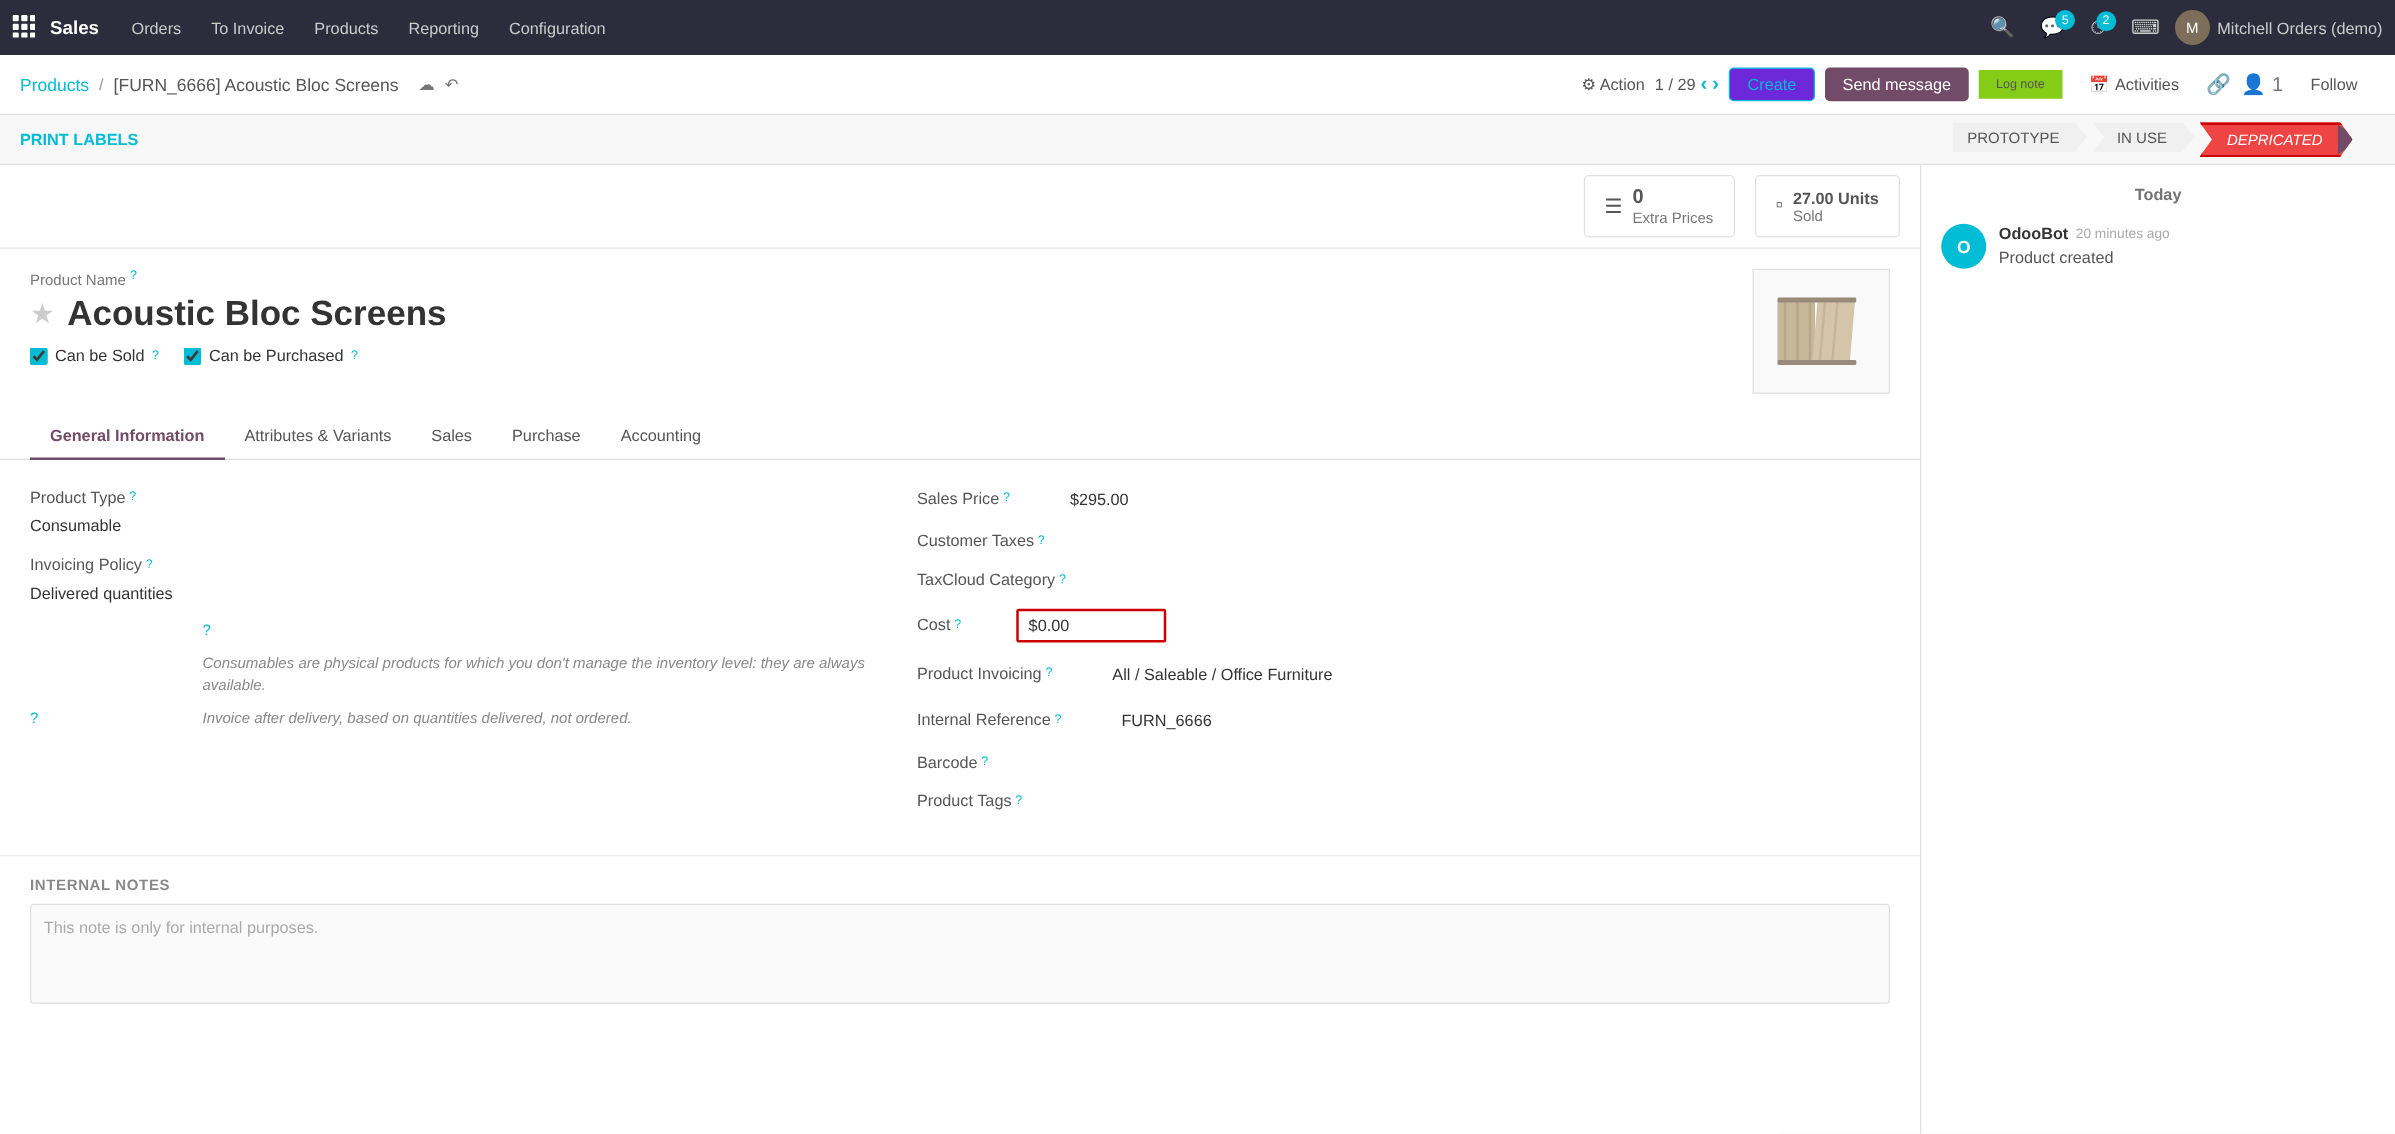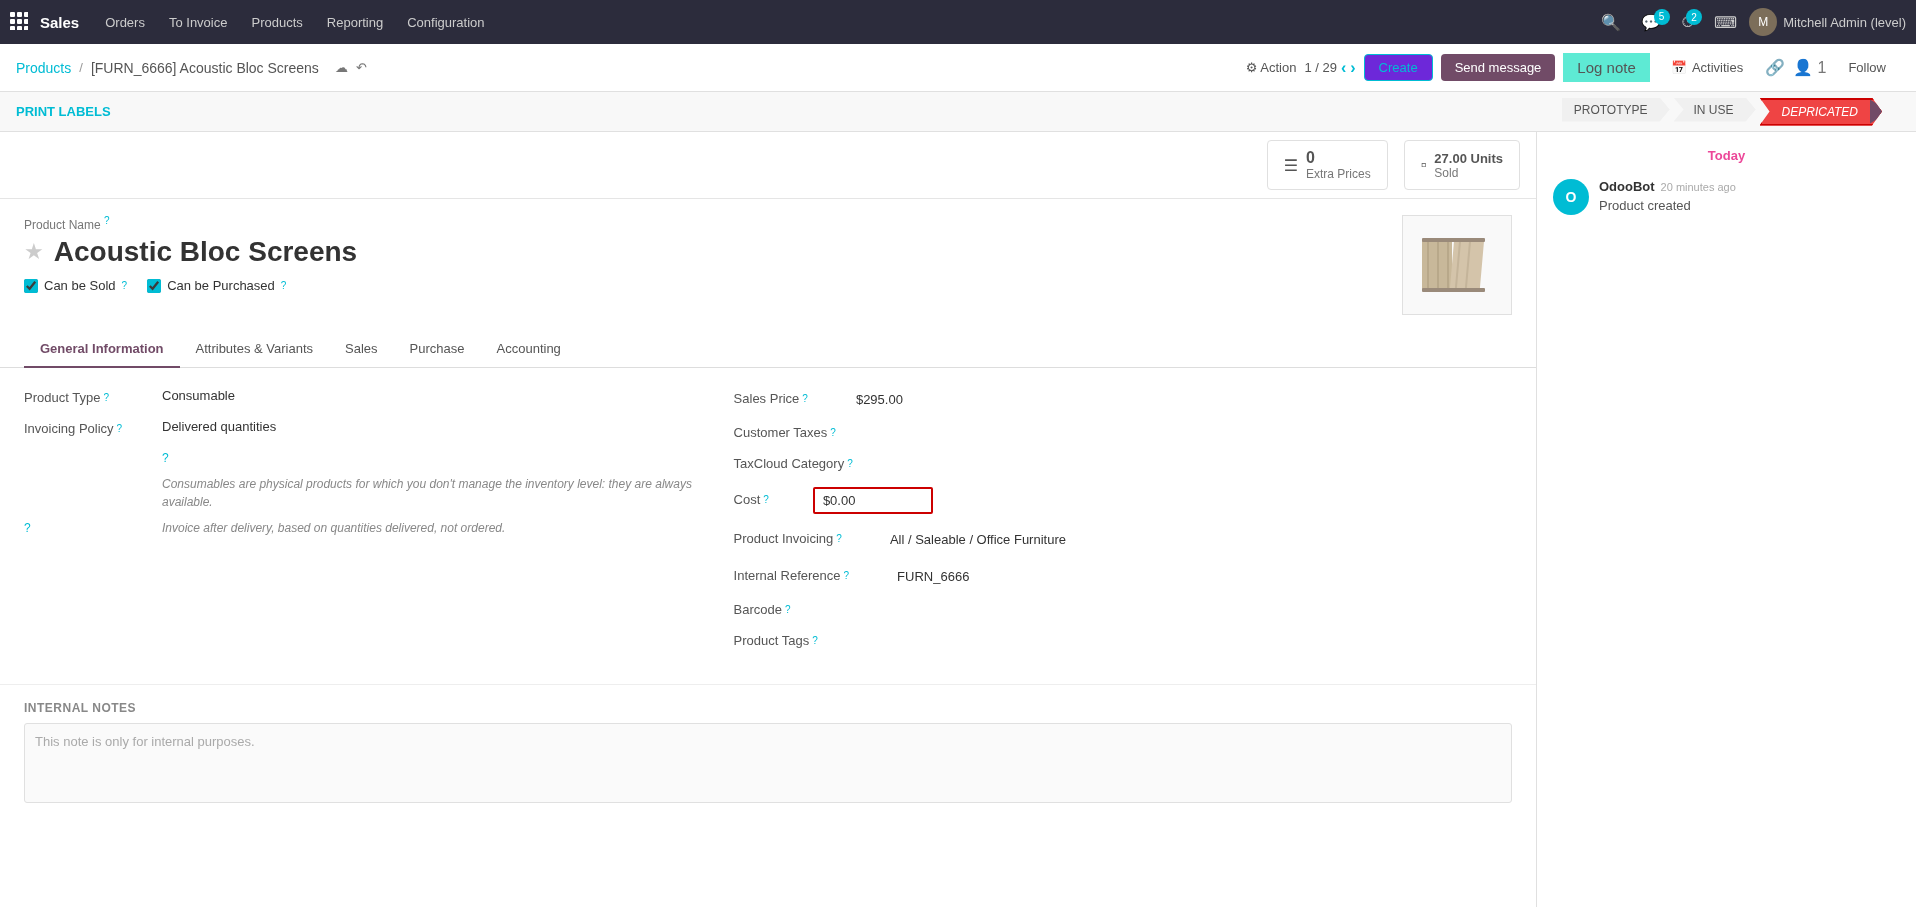--- a/index.html
+++ b/index.html
@@ -53,22 +53,22 @@
     .nav-count { color: #555; font-size: 13px; }
     .btn-create {
       border: 1px solid #00bcd4; color: #00bcd4; background: #6d28d9;
       padding: 5px 14px; border-radius: 4px; cursor: pointer; font-size: 13px;
     }
     .btn-send-message {
       background: #714b67; color: #fff;
       padding: 6px 14px; border-radius: 4px; cursor: pointer; font-size: 13px; border: none;
     }
     .btn-log-note {
-      background: #5eead4; color: #555; border: none;
-      padding: 6px 14px; cursor: pointer; font-size: 15px;
+      background: #84cc16; color: #555; border: none;
+      padding: 6px 14px; cursor: pointer; font-size: 10px;
     }
     .btn-activities {
       background: #fff; color: #555; border: none;
       padding: 6px 14px; cursor: pointer; font-size: 13px; display: flex; align-items: center; gap: 4px;
     }
     .btn-follow {
       background: #fff; color: #555; border: none;
       padding: 6px 14px; cursor: pointer; font-size: 13px;
     }
     .icon-btn-sm { color: #777; cursor: pointer; font-size: 16px; }
@@ -166,21 +166,21 @@
     
     .tab-content {
       padding: 20px 24px;
       display: flex;
       gap: 40px;
     }
 
     .left-col { width: 45%; }
     .right-col { flex: 1; }
 
-    .field-row { margin-bottom: 14px; display: flex; align-items: flex-start; gap: 8px; }
+    .field-row { margin-bottom: 14px; display: flex; align-items: flex-start; gap: 8px; flex-direction: column; }
     .field-label {
       min-width: 130px;
       font-size: 13px;
       color: #555;
       padding-top: 2px;
       display: flex;
       align-items: center;
       gap: 3px;
     }
     .field-label sup { color: #00bcd4; font-size: 10px; }
@@ -218,21 +218,21 @@
     }
 
     
     .chatter-panel {
       width: 380px;
       background: #fff;
       border-left: 1px solid #e0e0e0;
       overflow-y: auto;
       padding: 16px;
     }
-    .chatter-today { text-align: center; font-size: 13px; color: #ec4899; margin-bottom: 16px; font-weight: bold; }
+    .chatter-today { text-align: center; font-size: 13px; color: #737373; margin-bottom: 16px; font-weight: bold; }
     .chatter-message { display: flex; gap: 10px; margin-bottom: 16px; }
     .chatter-avatar {
       width: 36px; height: 36px; border-radius: 50%;
       background: #00bcd4; display: flex; align-items: center; justify-content: center;
       color: #fff; font-size: 14px; font-weight: bold; flex-shrink: 0;
     }
     .chatter-content { flex: 1; }
     .chatter-header { display: flex; align-items: center; gap: 6px; margin-bottom: 4px; }
     .chatter-name { font-weight: bold; font-size: 13px; color: #333; }
     .chatter-time { font-size: 11px; color: #aaa; }
@@ -305,21 +305,21 @@
     💬
     <span class="badge">5</span>
   </div>
   <div class="icon-btn" style="position:relative">
     ⏱
     <span class="badge">2</span>
   </div>
   <div class="icon-btn">⌨</div>
   <div class="user-info">
     <div class="user-avatar">M</div>
-    <span>Mitchell Admin (level)</span>
+    <span>Mitchell Orders (demo)</span>
   </div>
 </nav>
 
 <div class="breadcrumb-bar">
   <span class="breadcrumb-link">Products</span>
   <span class="breadcrumb-sep">/</span>
   <span class="breadcrumb-current">[FURN_6666] Acoustic Bloc Screens</span>
   <div class="breadcrumb-icons">
     <span>☁</span>
     <span>↶</span>

